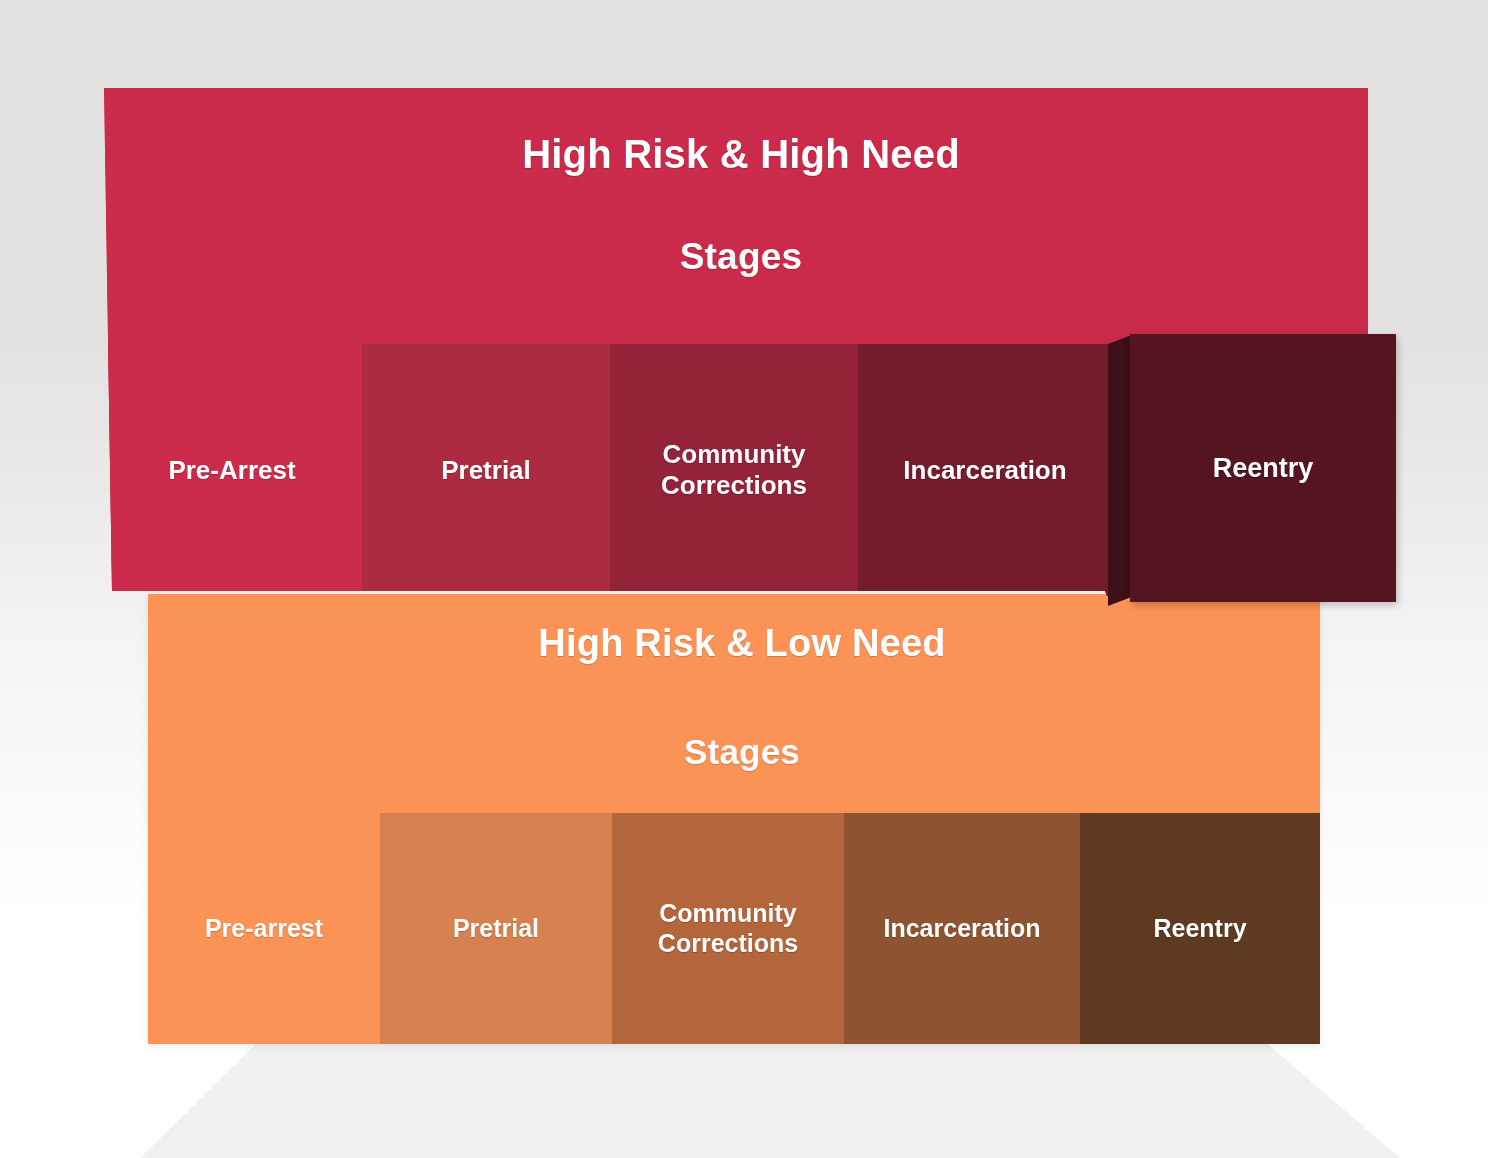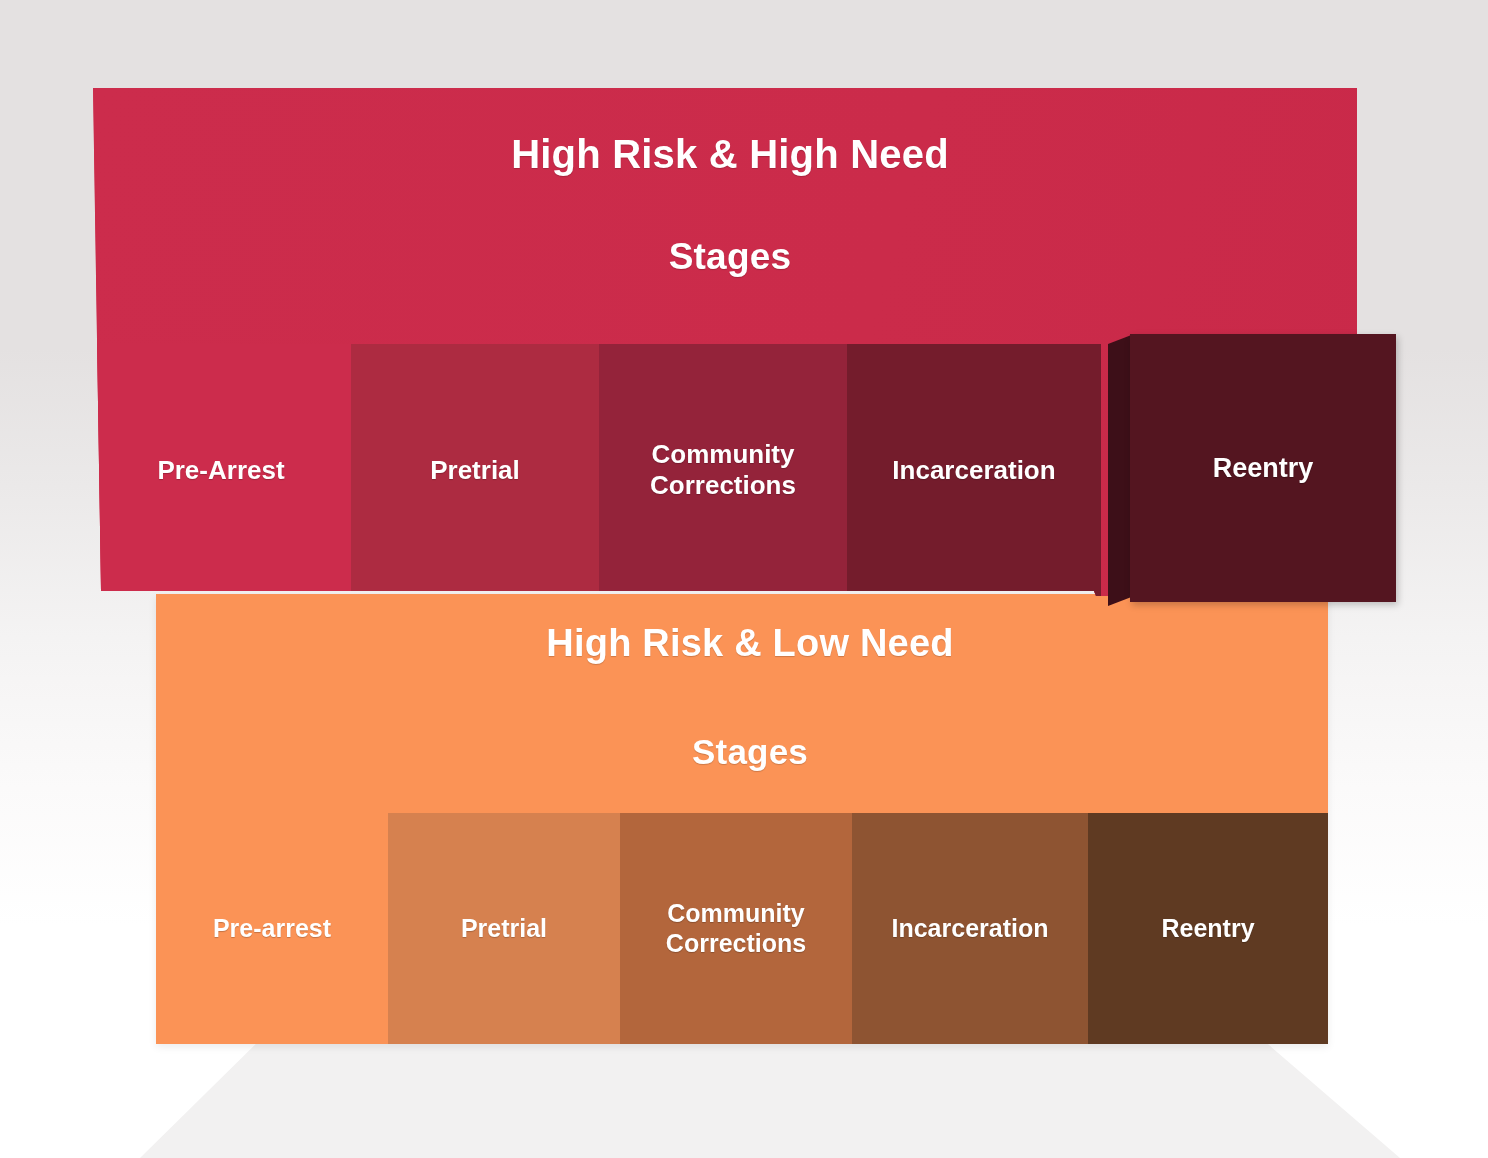--- a/index.html
+++ b/index.html
@@ -48,21 +48,21 @@
     height: 158px;
     background: rgba(232,230,230,0.55);
     clip-path: polygon(300px 20px, 1230px 20px, 1330px 158px, 220px 158px);
     filter: blur(6px);
     z-index: 0;
   }
 
   
   .panel-red {
     position: absolute;
-    left: 91px;
+    left: 102px;
     top: 88px;
     width: 1266px;
     height: 508px;
     background: #cc2c4c;
     clip-path: polygon(2px 0px, 1266px 0px, 1266px 508px, 1005px 508px, 1003px 503px, 10px 503px);
     z-index: 3;
     box-shadow: 0 2px 6px rgba(0,0,0,0.10);
   }
   .panel-red-inner {
     position: absolute;
@@ -200,21 +200,21 @@
     </div>
   </div>
 
   <div class="reentry-3d-wrap">
     <div class="reentry-3d-side" style="background: rgb(61, 15, 24);"></div>
     <div class="reentry-3d-face" style="background: rgb(84, 21, 32); font-size: 27px;">
       <span>Reentry</span>
     </div>
   </div>
 
-  <div class="panel-orange" style="background-color: rgb(251, 147, 86); margin-left: 8px;">
+  <div class="panel-orange" style="background-color: rgb(251, 147, 86);">
     <div class="panel-title orange-title">High Risk &amp; Low Need</div>
     <div class="panel-title orange-stages">Stages</div>
 
     <div class="stage-row-orange">
       <div class="stage-box" style="flex: 0 0 232px; font-size: 25px; background: rgb(251, 147, 86);">
         <span class="two-line">Pre-arrest</span>
       </div>
       <div class="stage-box" style="flex: 0 0 232px; font-size: 25px; background: rgb(214, 129, 79);">
         <span class="two-line">Pretrial</span>
       </div>

